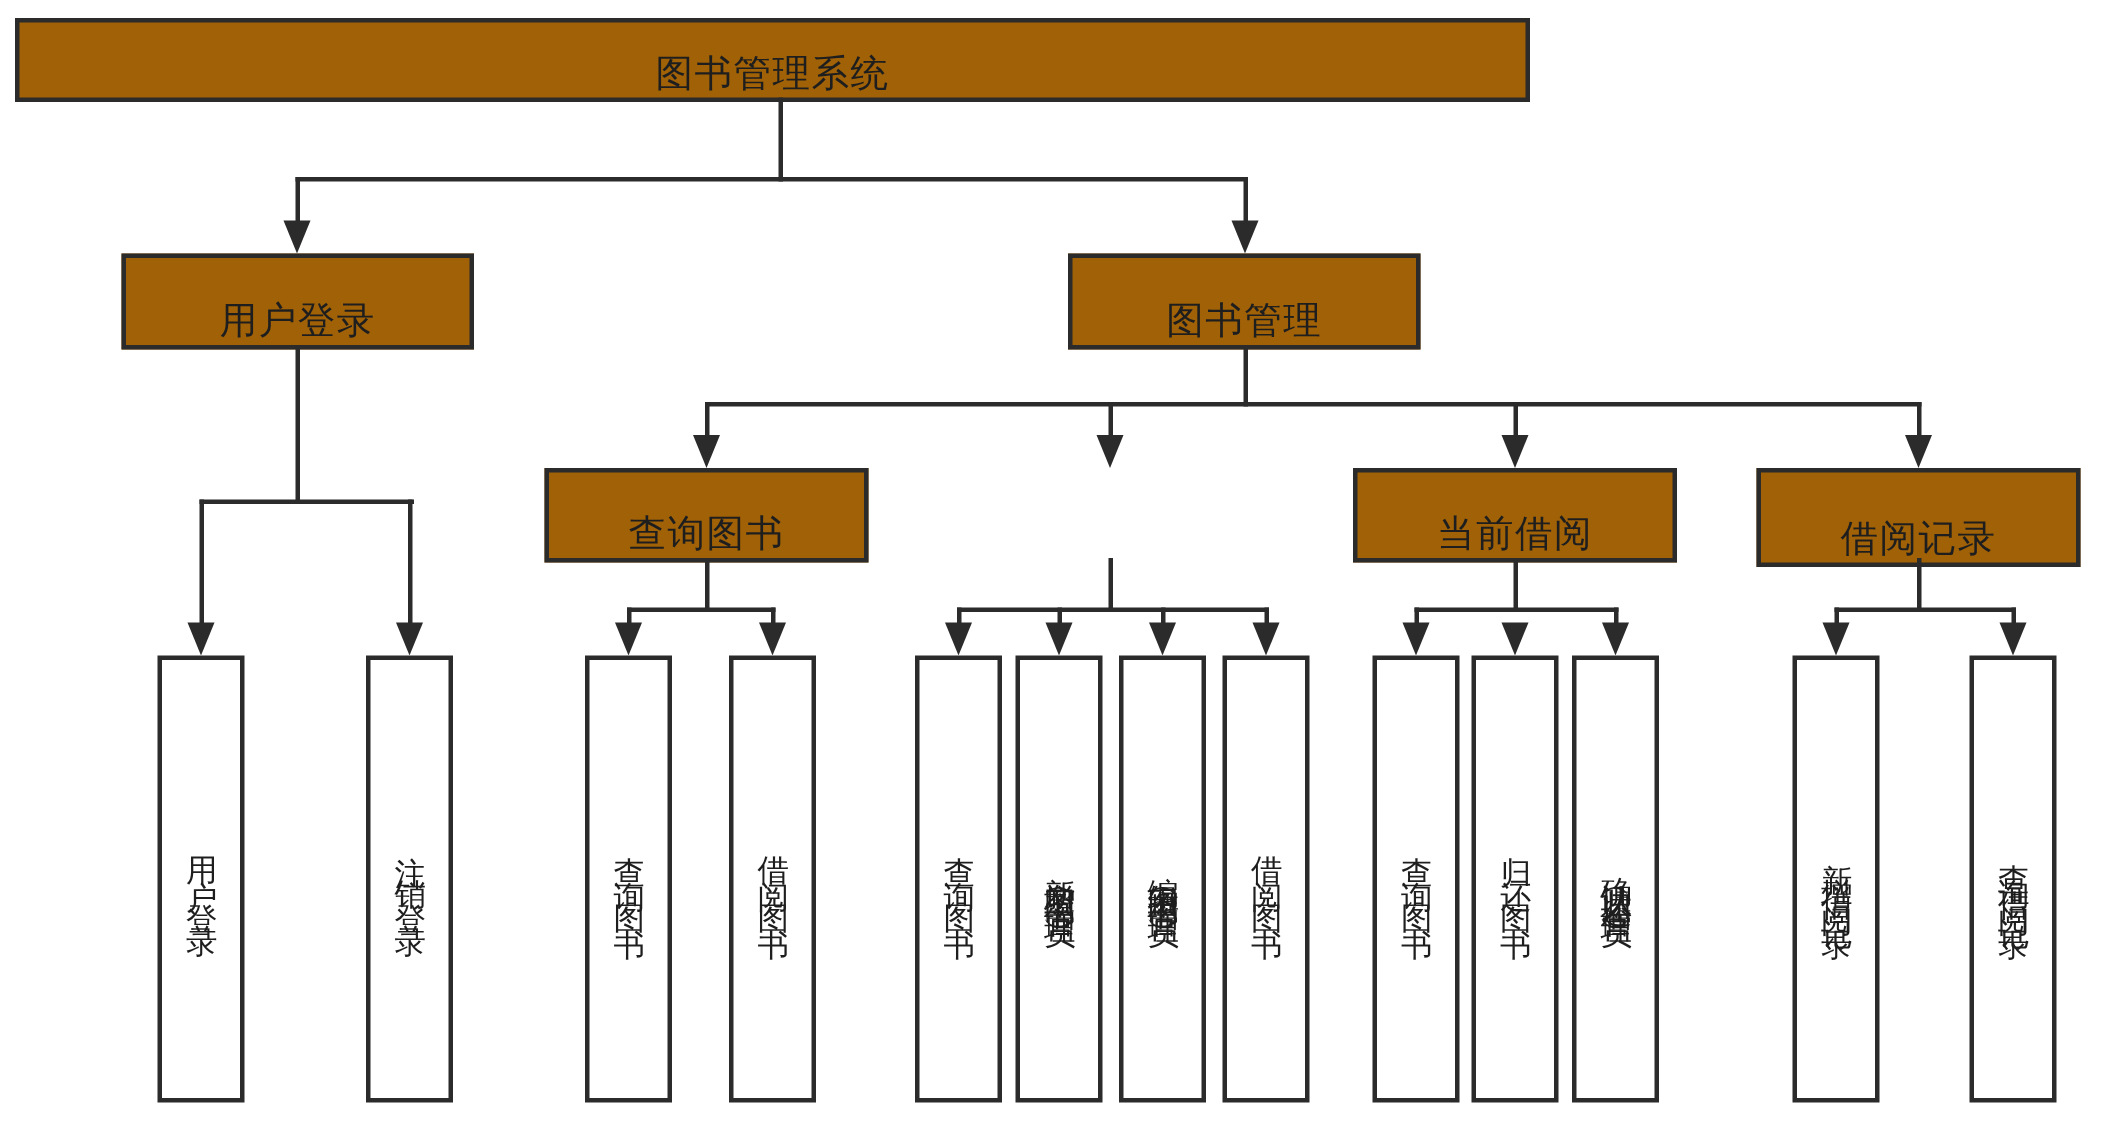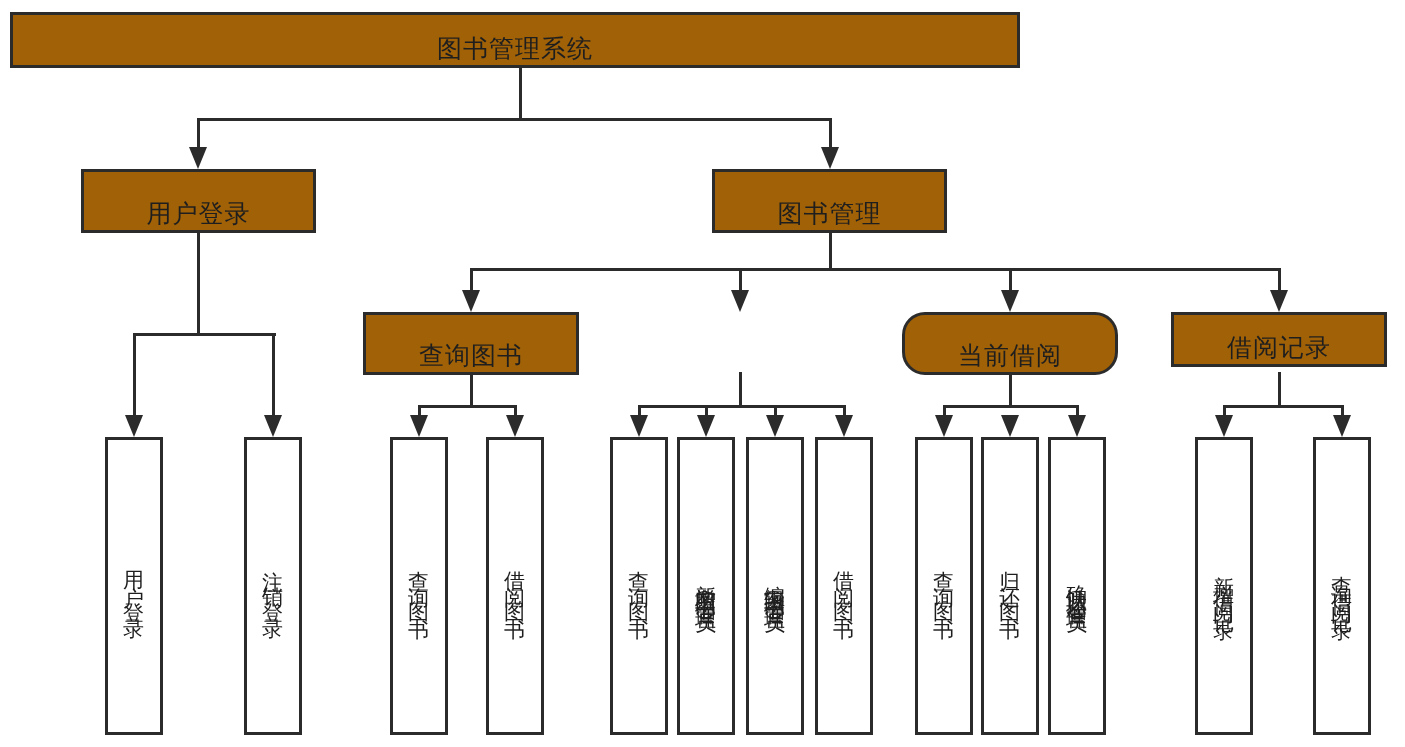--- a/index.html
+++ b/index.html
@@ -75,24 +75,24 @@
   <div class="vline" style="left:1009px;top:268px;height:24px;"></div>
   <div class="vline" style="left:1278px;top:268px;height:24px;"></div>
   <div class="arrow" style="left:462px;top:290px;"></div>
   <div class="arrow" style="left:731px;top:290px;"></div>
   <div class="arrow" style="left:1001px;top:290px;"></div>
   <div class="arrow" style="left:1270px;top:290px;"></div>
 
   <div class="node" style="left:363px;top:312px;width:216px;height:63px;">
     <span>查询图书</span>
   </div>
-  <div class="node" style="left:902px;top:312px;width:216px;height:63px;border-radius:23px;">
+  <div class="node" style="left:902px;top:312px;width:216px;height:63px;">
     <span>当前借阅</span>
   </div>
-  <div class="node" style="left:1171px;top:312px;width:216px;height:55px;">
+  <div class="node" style="left:1171px;top:312px;width:216px;height:66px;">
     <span>借阅记录</span>
   </div>
 
   <div class="vline" style="left:470px;top:372px;height:36px;"></div>
   <div class="hline" style="left:418px;top:405px;width:99px;"></div>
   <div class="vline" style="left:418px;top:405px;height:12px;"></div>
   <div class="vline" style="left:514px;top:405px;height:12px;"></div>
   <div class="arrow" style="left:410px;top:415px;"></div>
   <div class="arrow" style="left:506px;top:415px;"></div>
 

